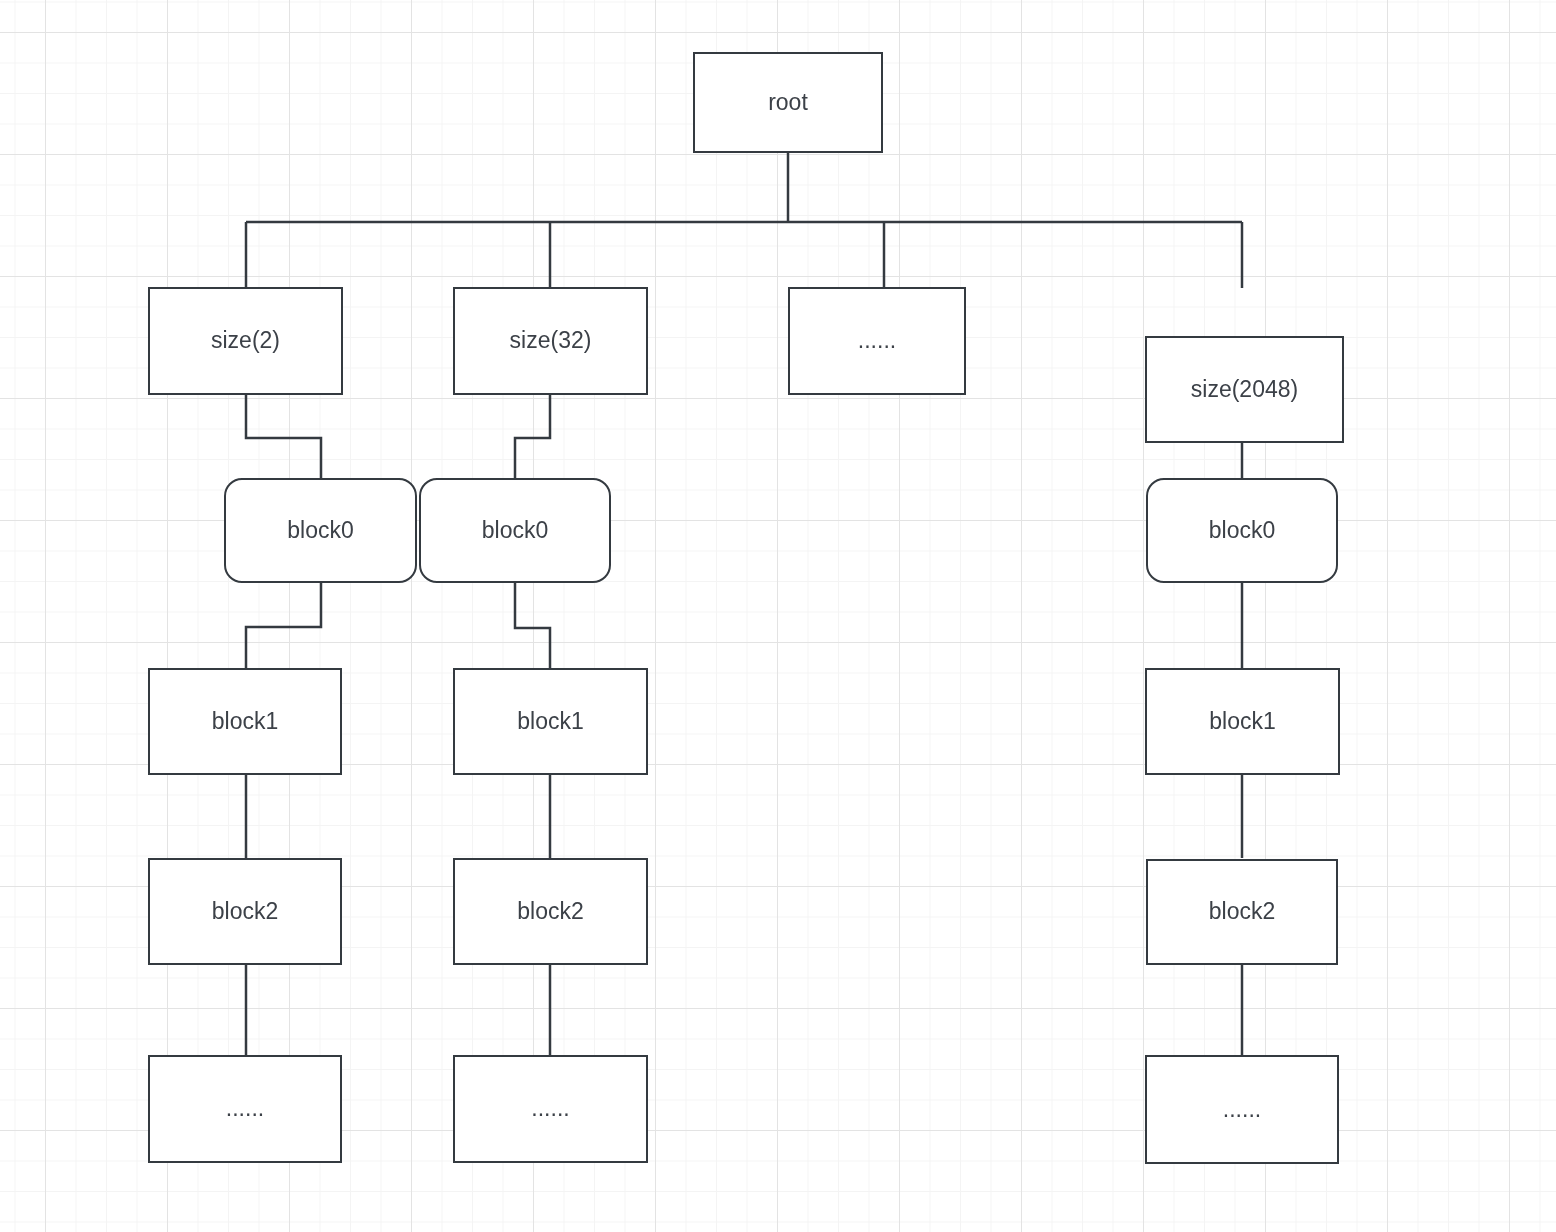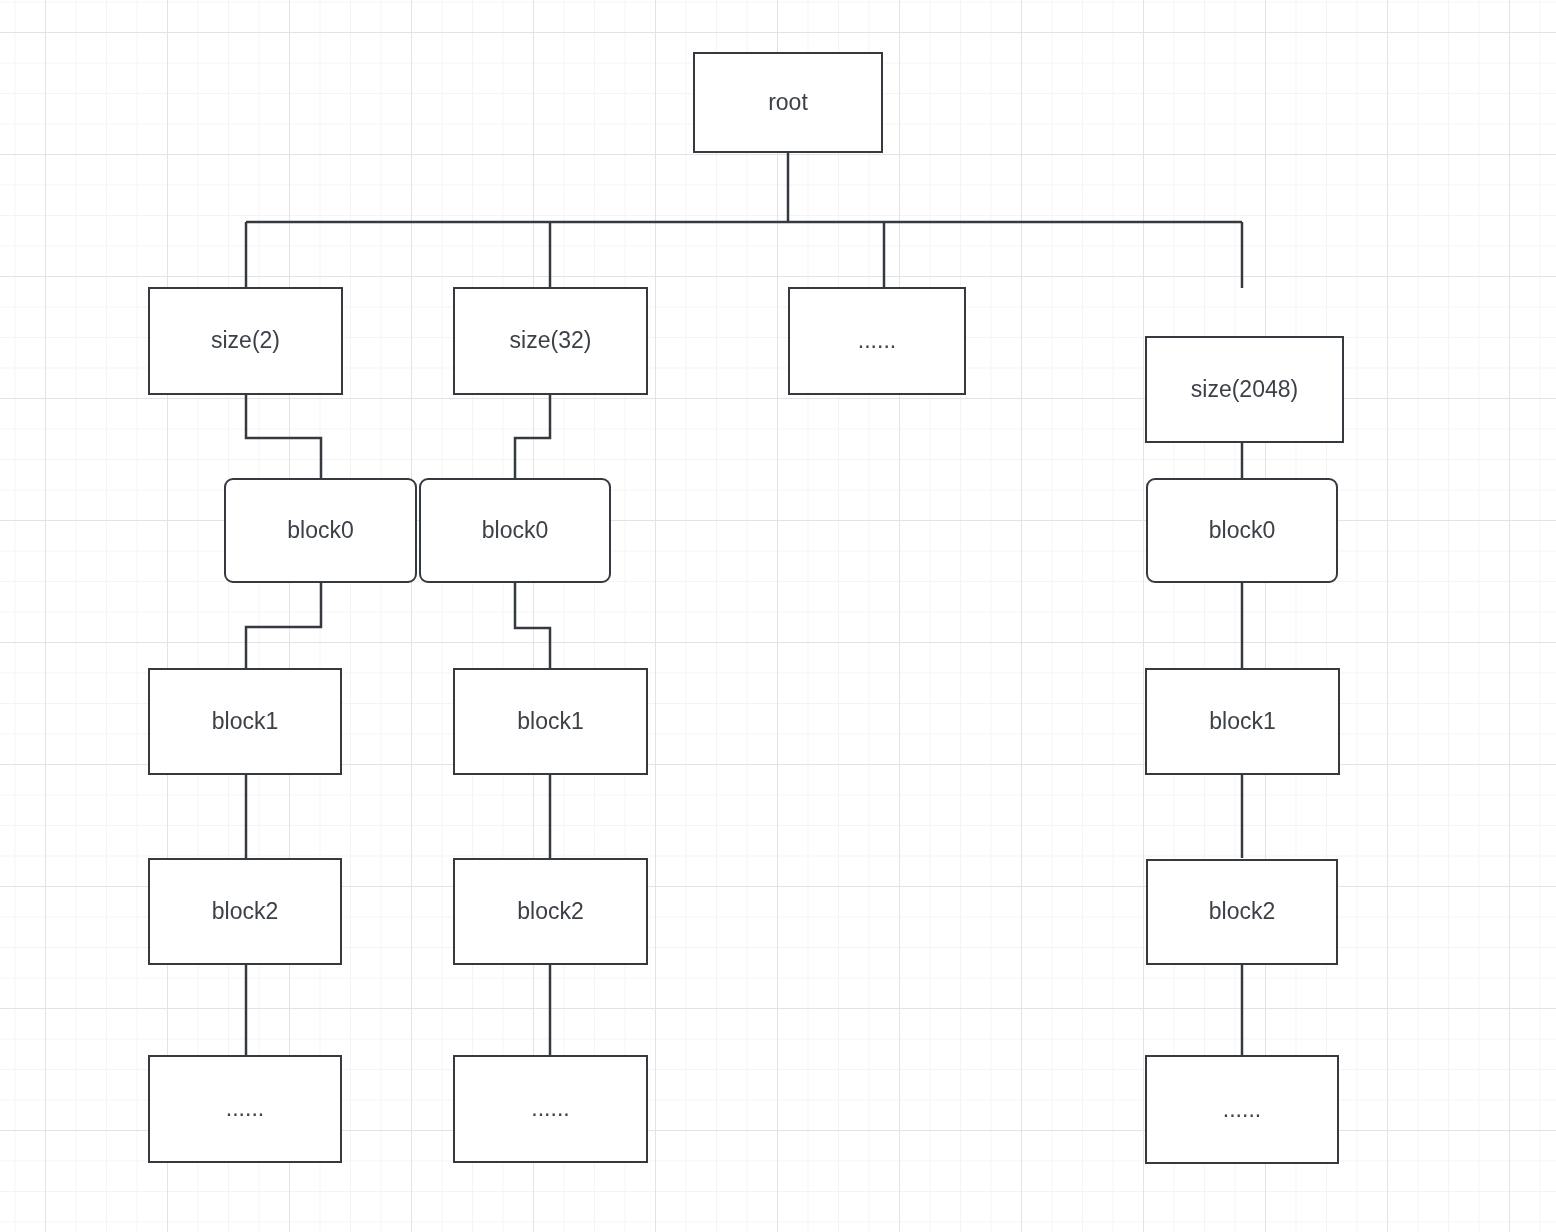--- a/index.html
+++ b/index.html
@@ -45,21 +45,21 @@
     background:#ffffff;
     border:2.5px solid var(--stroke);
     display:flex;
     align-items:center;
     justify-content:center;
     color:var(--text);
     font-size:23px;
     line-height:1.2;
     white-space:nowrap;
   }
-  .node.rounded{border-radius:9px;}
+  .node.rounded{border-radius:18px;}
   .node .label{pointer-events:none;}
 </style>
 </head>
 <body>
 
 <div class="canvas">
 
   <svg class="edges" viewBox="0 0 1556 1232" xmlns="http://www.w3.org/2000/svg">
     <path d="M788 153 L788 222"></path>
     <path d="M246 222 L1242 222"></path>

